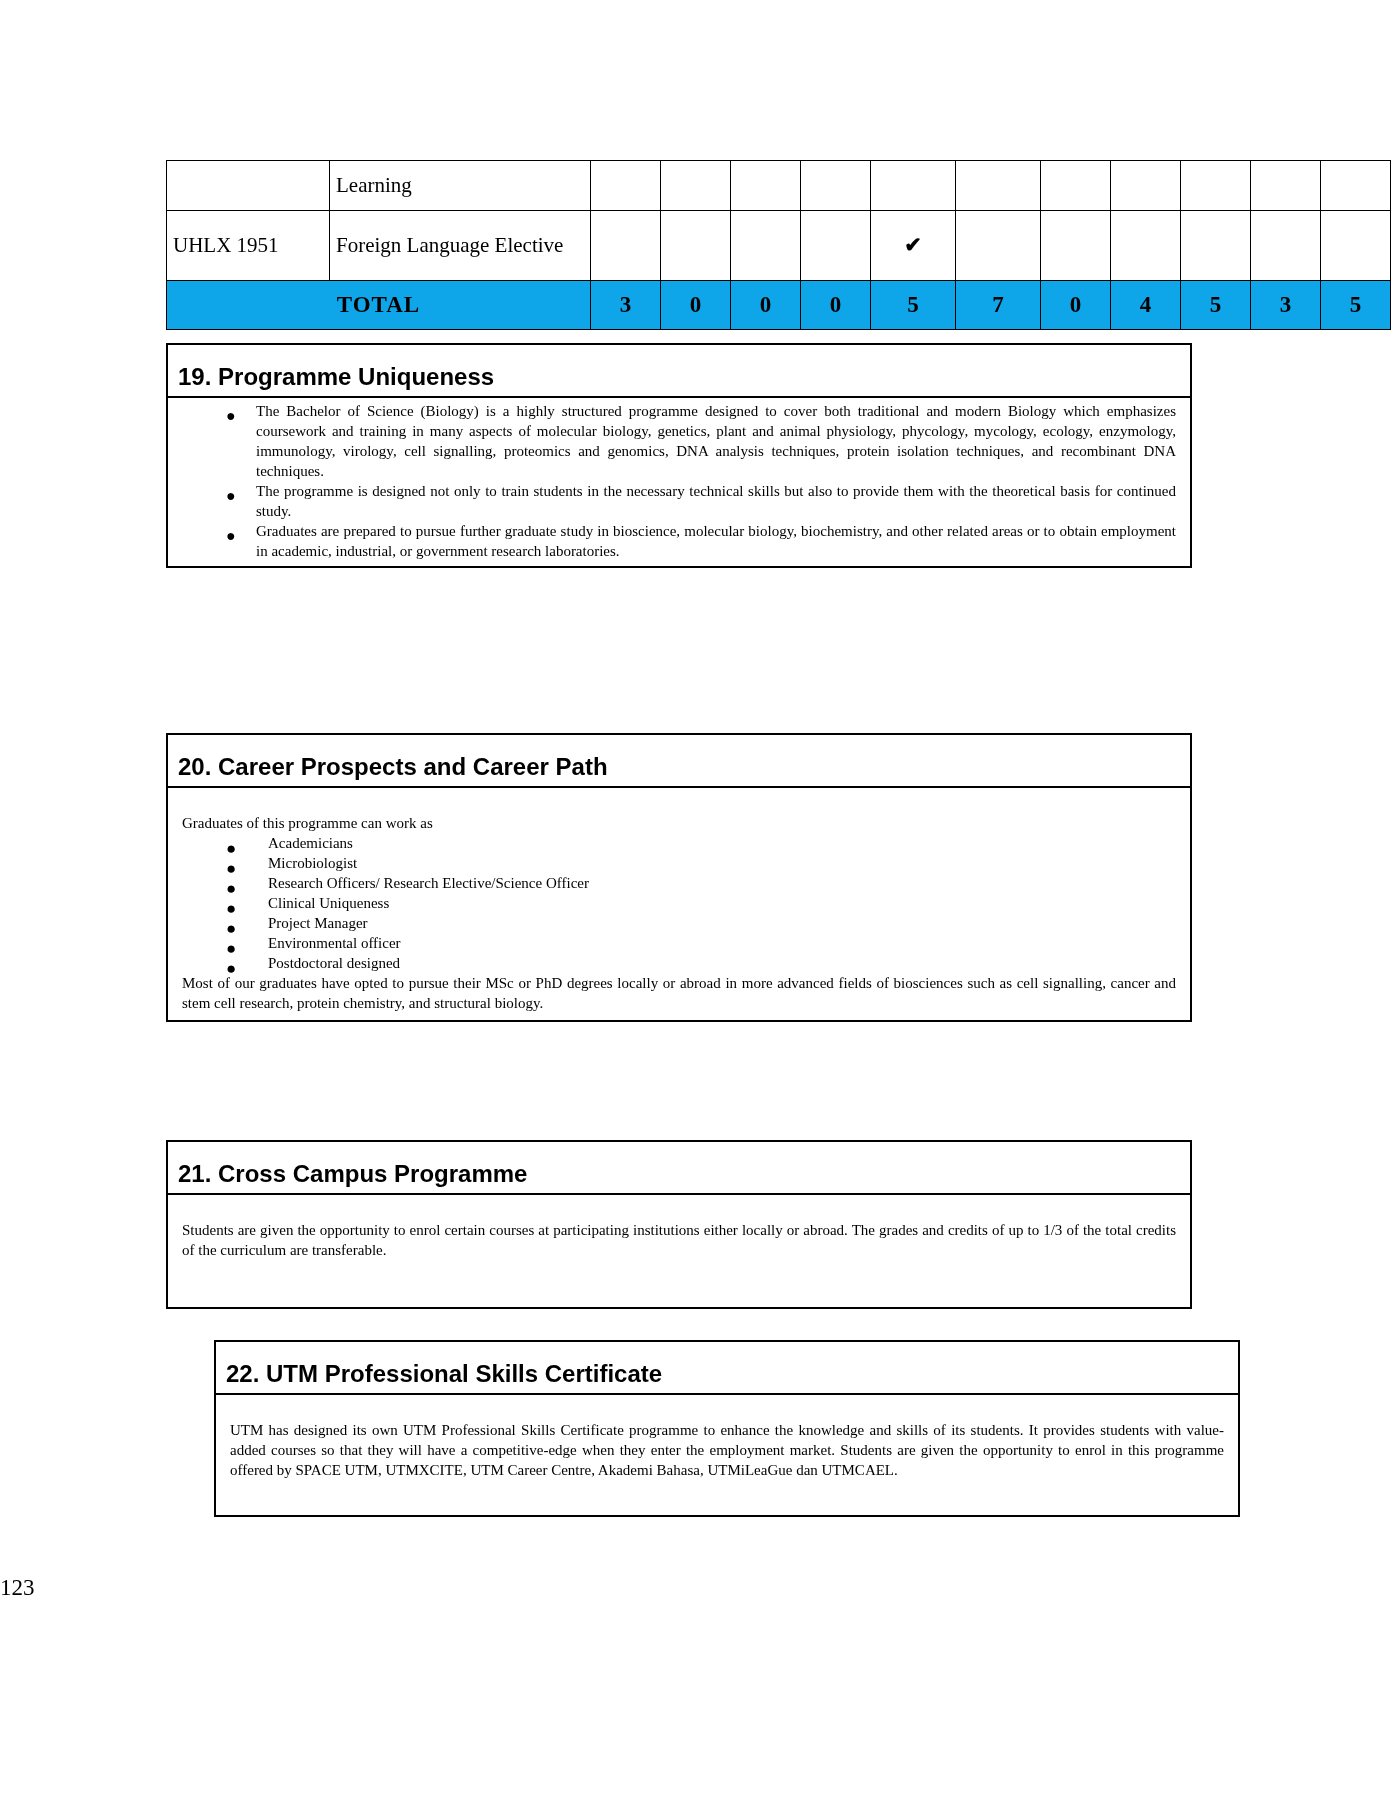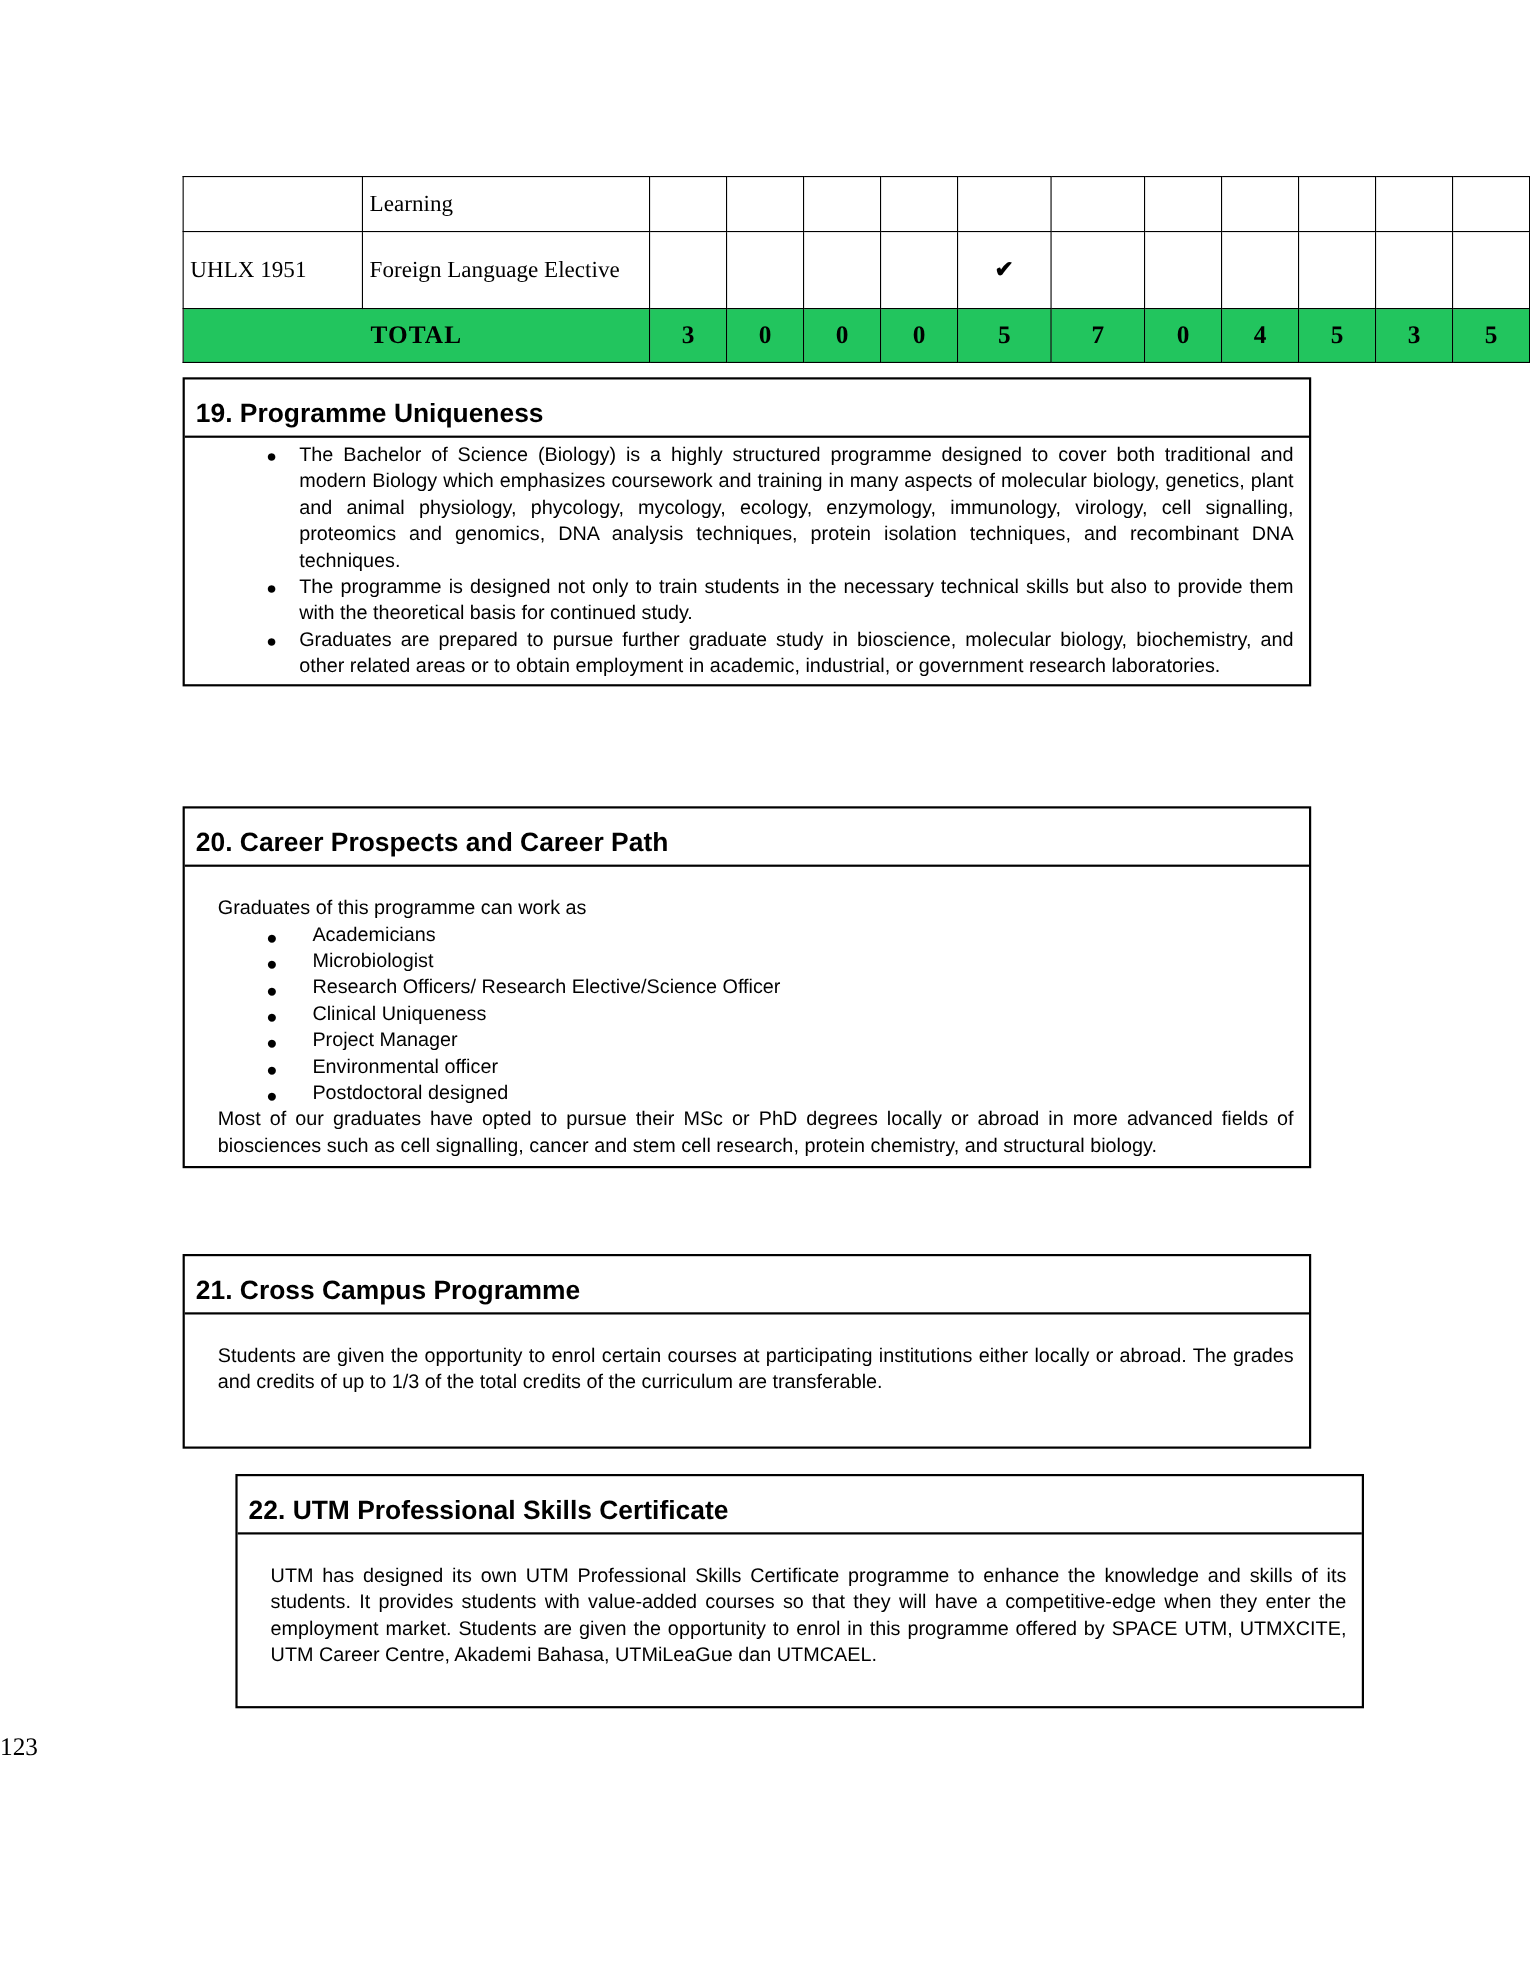--- a/index.html
+++ b/index.html
@@ -48,21 +48,21 @@
 
   .row-h { height: 50px; }
   .row-2 { height: 70px; }
 
   .tick {
     font-size: 26px;
     font-weight: bold;
     line-height: 1;
   }
   .total-row td {
-    background: #22c55e;
+    background: #0ea5e9;
     font-weight: bold;
     font-size: 23px;
     text-align: center;
     height: 44px;
     padding: 2px 4px;
   }
   .total-label { letter-spacing: 1px; }
 
   
   .section {
@@ -74,24 +74,24 @@
   }
   .section-header {
     border-bottom: 2.2px solid #000;
     font-weight: bold;
     font-size: 24px;
     padding: 19px 10px 6px 10px;
     line-height: 1.1;
     font-family: Liberation Sans, sans-serif;
   }
   .section-body {
-    padding: 6px 14px 10px 30px;
-    font-size: 18px;
+    padding: 6px 14px 10px 14px;
+    font-size: 15px;
     line-height: 1.33;
-    font-family: Liberation Sans, sans-serif;
+    font-family: Liberation Serif, serif;
   }
   .section-body p {
     margin: 0;
     text-align: justify;
   }
   .section-body p.nojust { text-align: left; }
 
   ul.bullets {
     margin: 0;
     padding: 0 0 0 44px;

